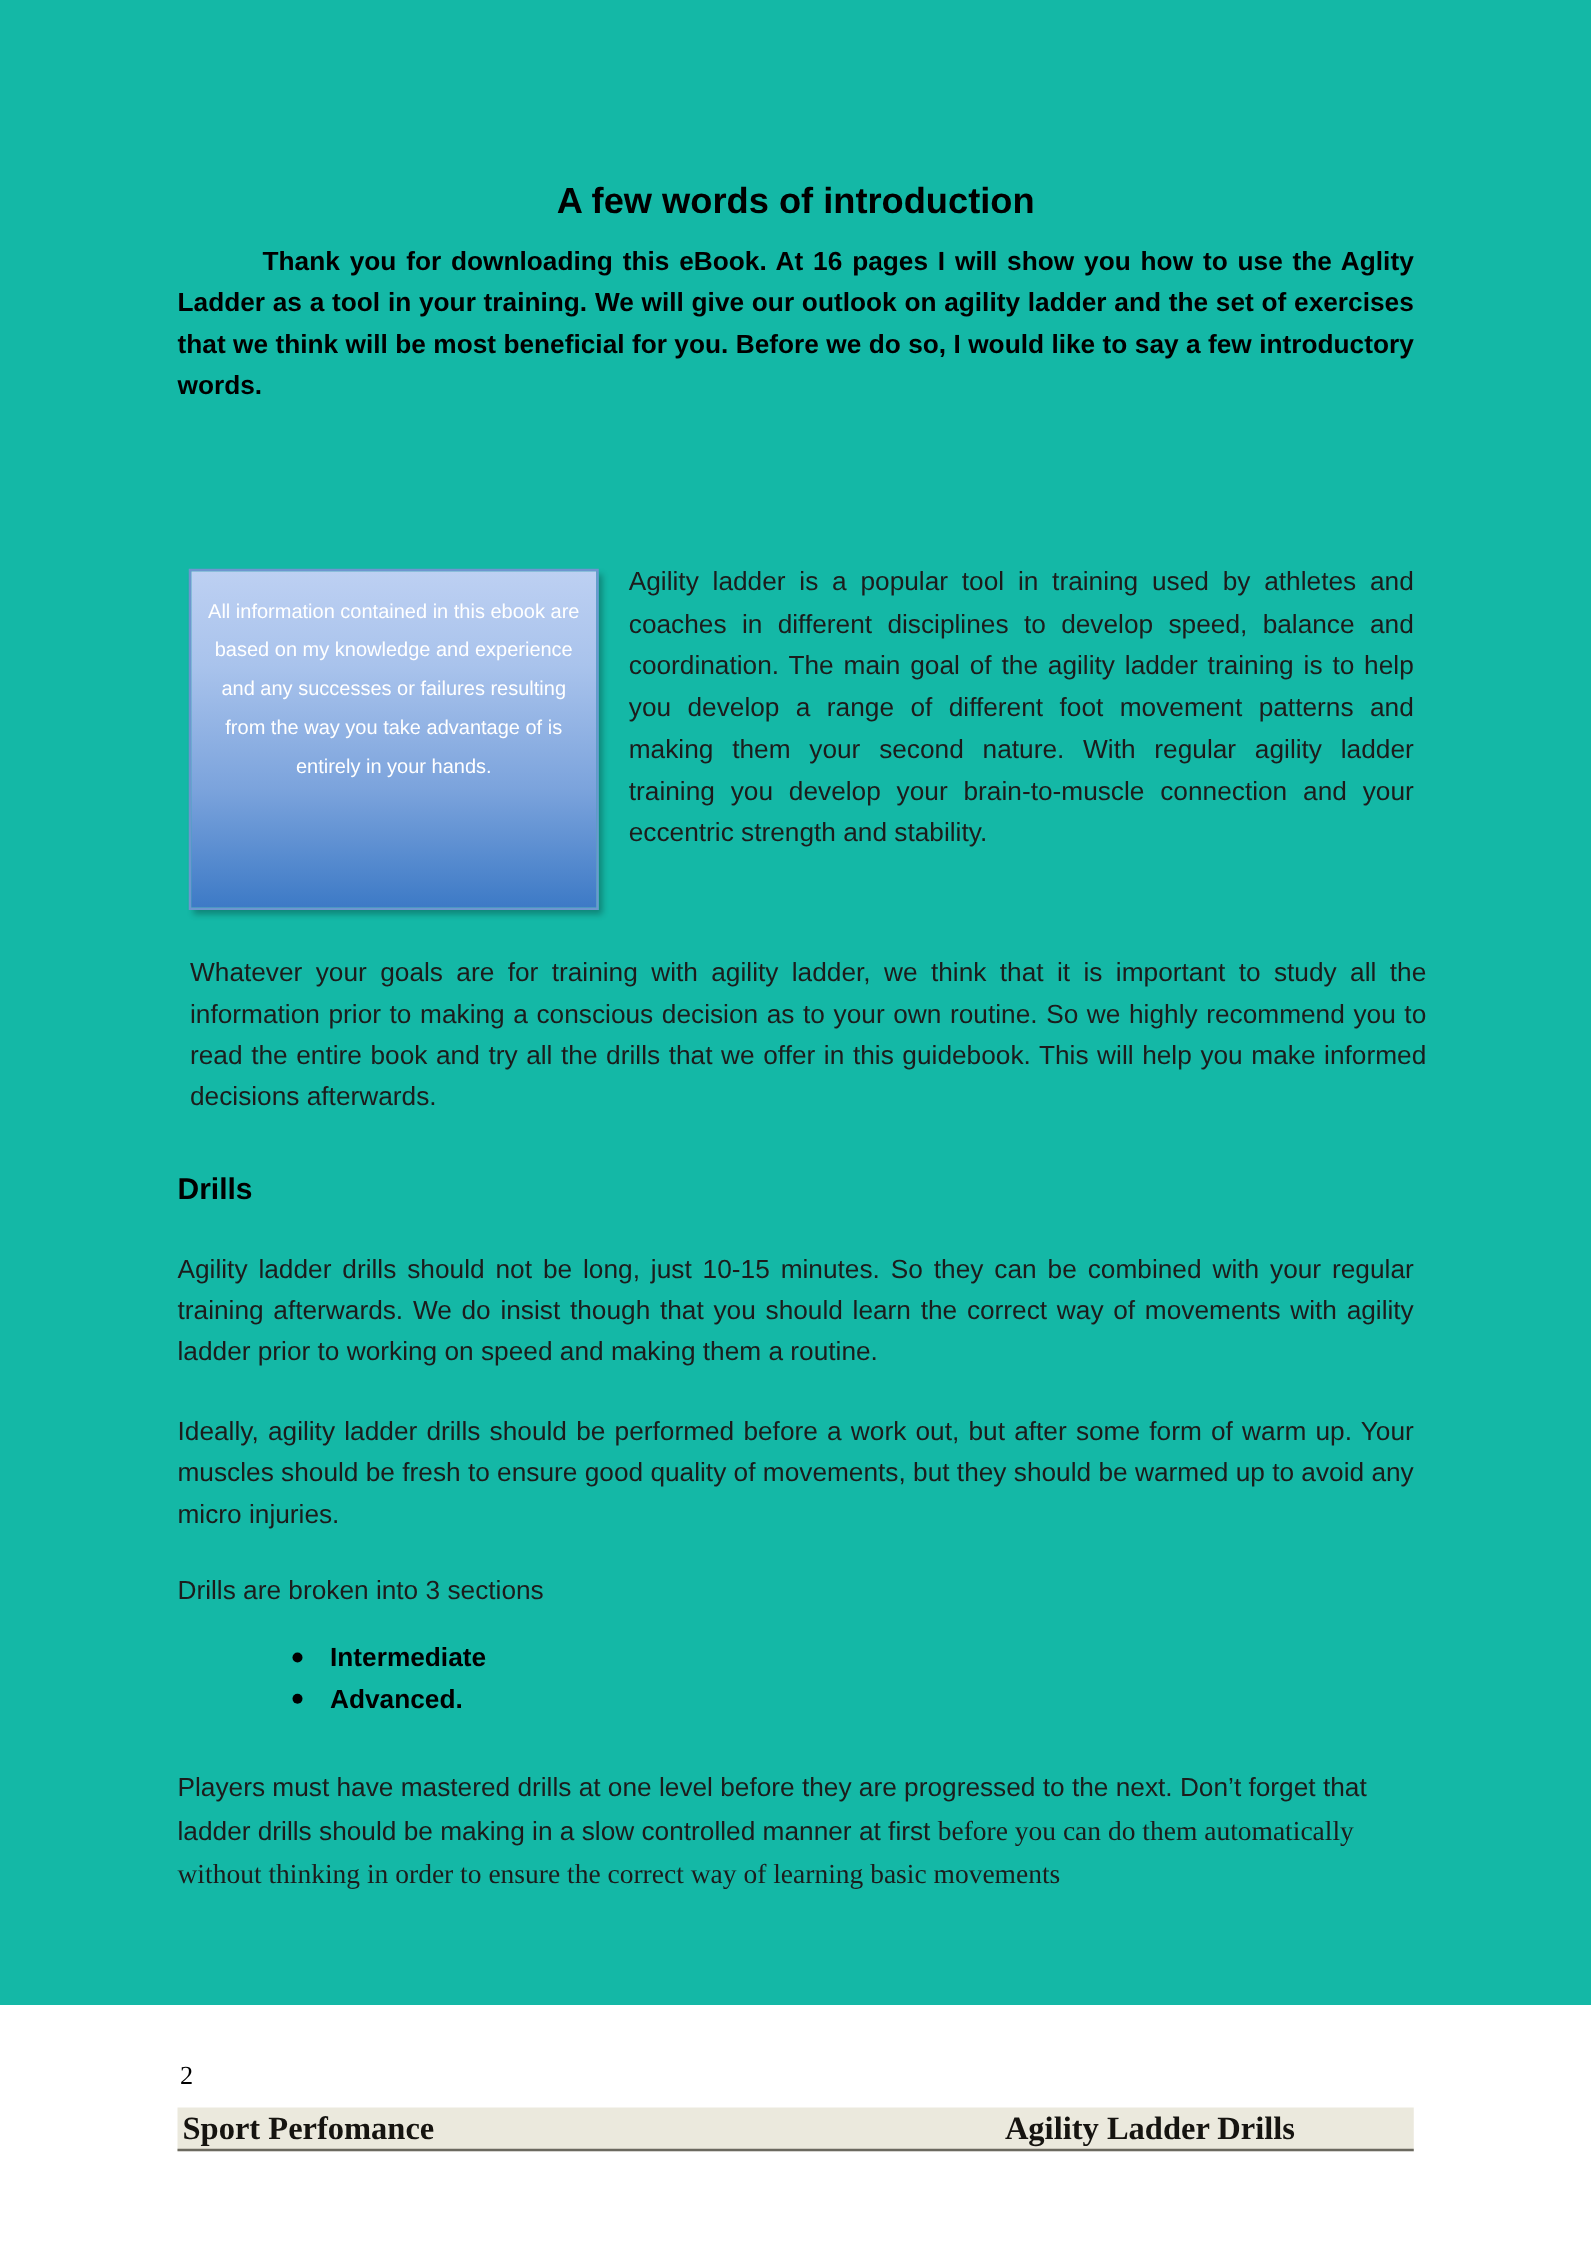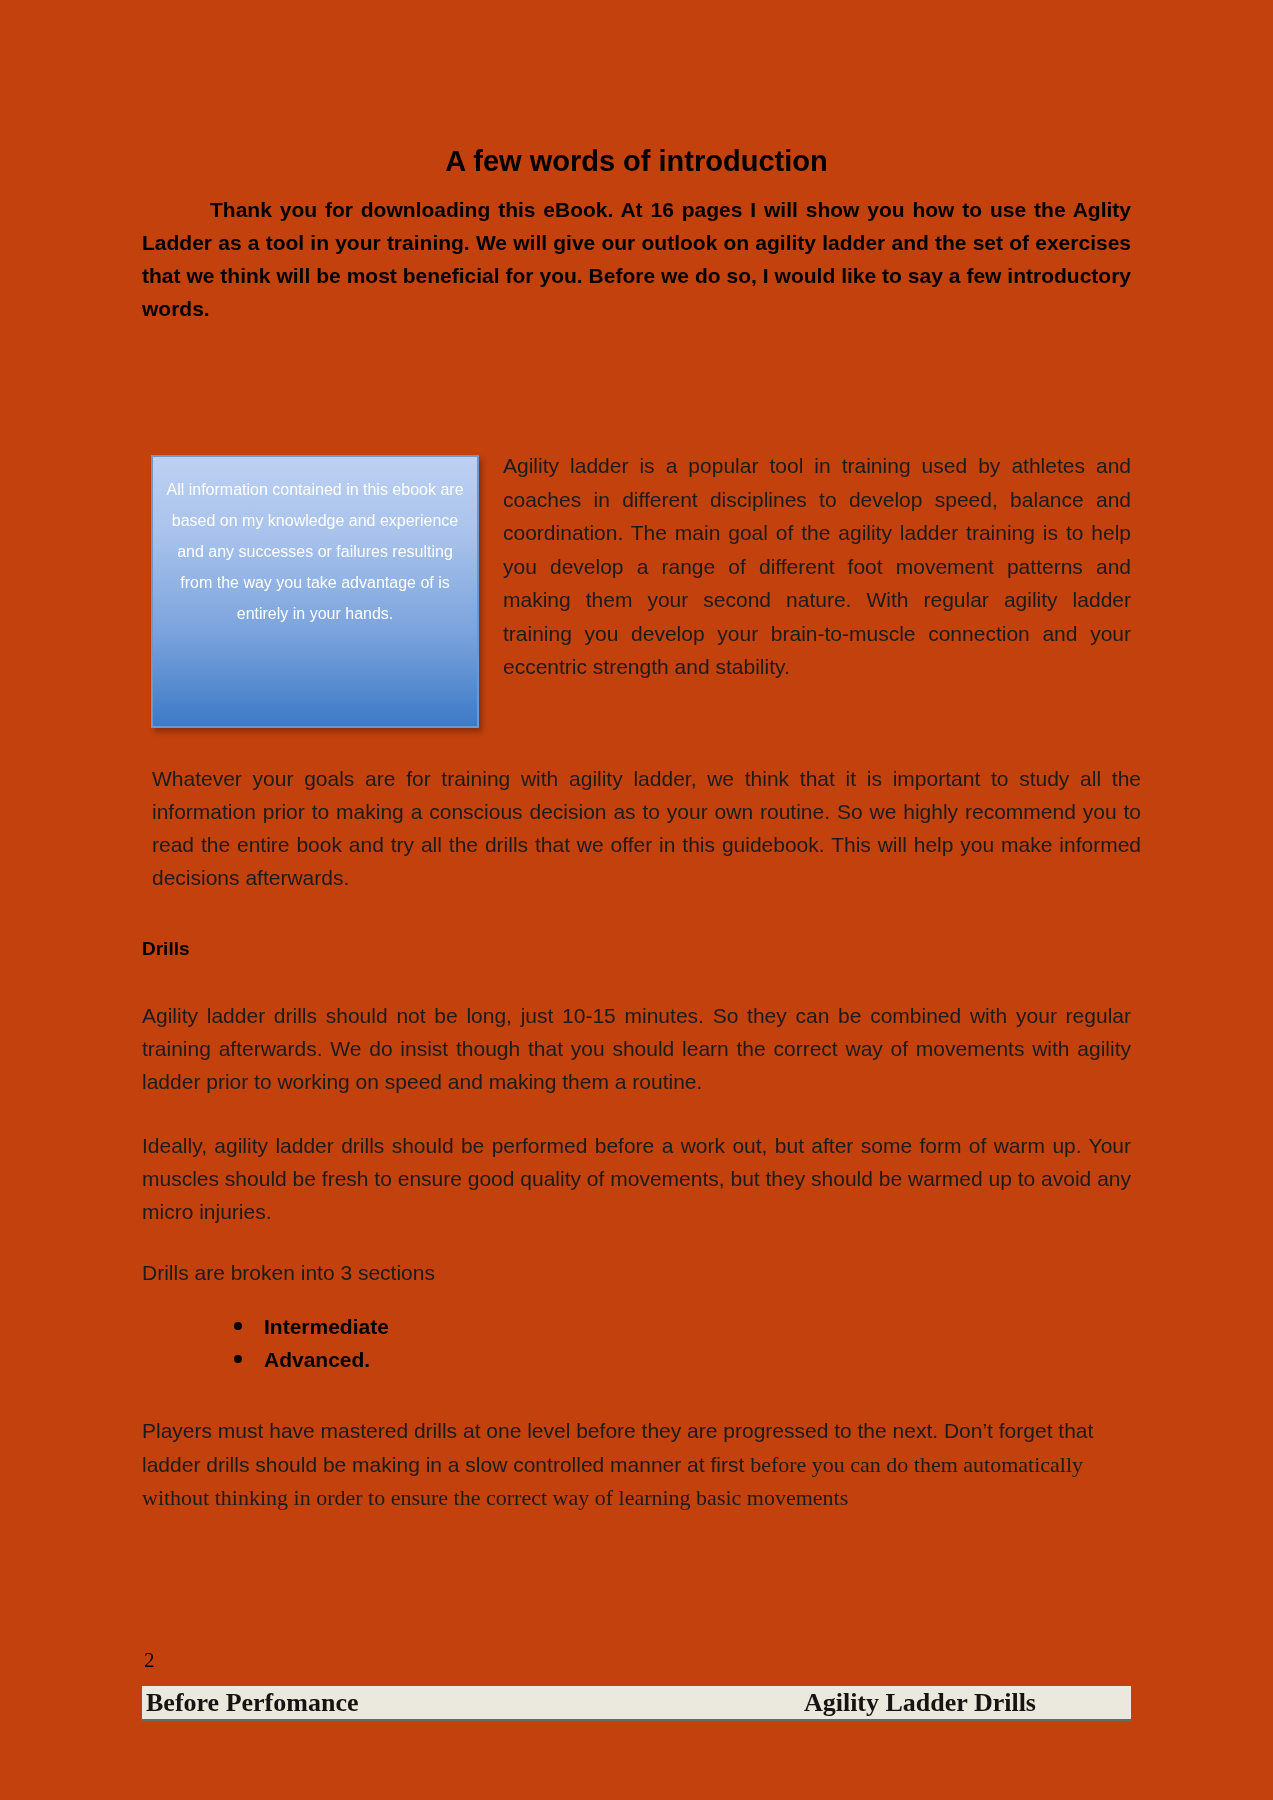--- a/index.html
+++ b/index.html
@@ -3,21 +3,21 @@
 <meta charset="utf-8">
 <style>
   html, body { margin: 0; padding: 0; }
   body {
     width: 1273px; height: 1800px;
     background: #ffffff;
     font-family: "Liberation Sans", sans-serif;
     color: #1c1c1c;
     overflow: hidden;
   }
-  .page { position: relative; width: 1273px; height: 1800px; background: #c2410c; }
+  .page { position: relative; width: 1273px; height: 1604px; background: #14b8a6; }
   .content { position: absolute; left: 142px; top: 0; width: 989px; height: 1800px; }
 
   .block { position: absolute; left: 0; width: 100%; }
 
   .doc-title {
     top: 145px;
     text-align: center;
     font-size: 29px;
     font-weight: bold;
     color: #000000;
@@ -60,21 +60,21 @@
   .para2 {
     top: 762px;
     font-size: 21px;
     line-height: 33px;
     text-align: justify;
     margin-left: 10px;
   }
 
   .drills-heading {
     top: 938px;
-    font-size: 19px;
+    font-size: 24px;
     font-weight: bold;
     color: #000000;
   }
 
   .dp1 { top: 999px; font-size: 21px; line-height: 33px; text-align: justify; }
   .dp2 { top: 1129px; font-size: 21px; line-height: 33px; text-align: justify; }
 
   .sections-intro { top: 1256px; font-size: 21px; line-height: 33px; }
 
   .bullets { top: 1310px; }
@@ -151,18 +151,18 @@
         <span class="bullet-dot"></span>
         <span class="bullet-label">Advanced.</span>
       </div>
     </div>
 
     <div class="block closing"><span class="sans-part">Players must have mastered drills at one level before they are progressed to the next.  Don’t forget that ladder drills should be making in a slow controlled manner at first </span><span class="serif-part">before you can do them automatically without thinking in order to ensure the correct way of learning basic movements</span></div>
 
     <div class="block page-number">2</div>
 
     <div class="block footer-bar">
-      <span class="footer-left">Before Perfomance</span>
+      <span class="footer-left">Sport Perfomance</span>
       <span class="footer-right">Agility Ladder Drills</span>
     </div>
 
   </div>
 </div>
 
 </body></html>

